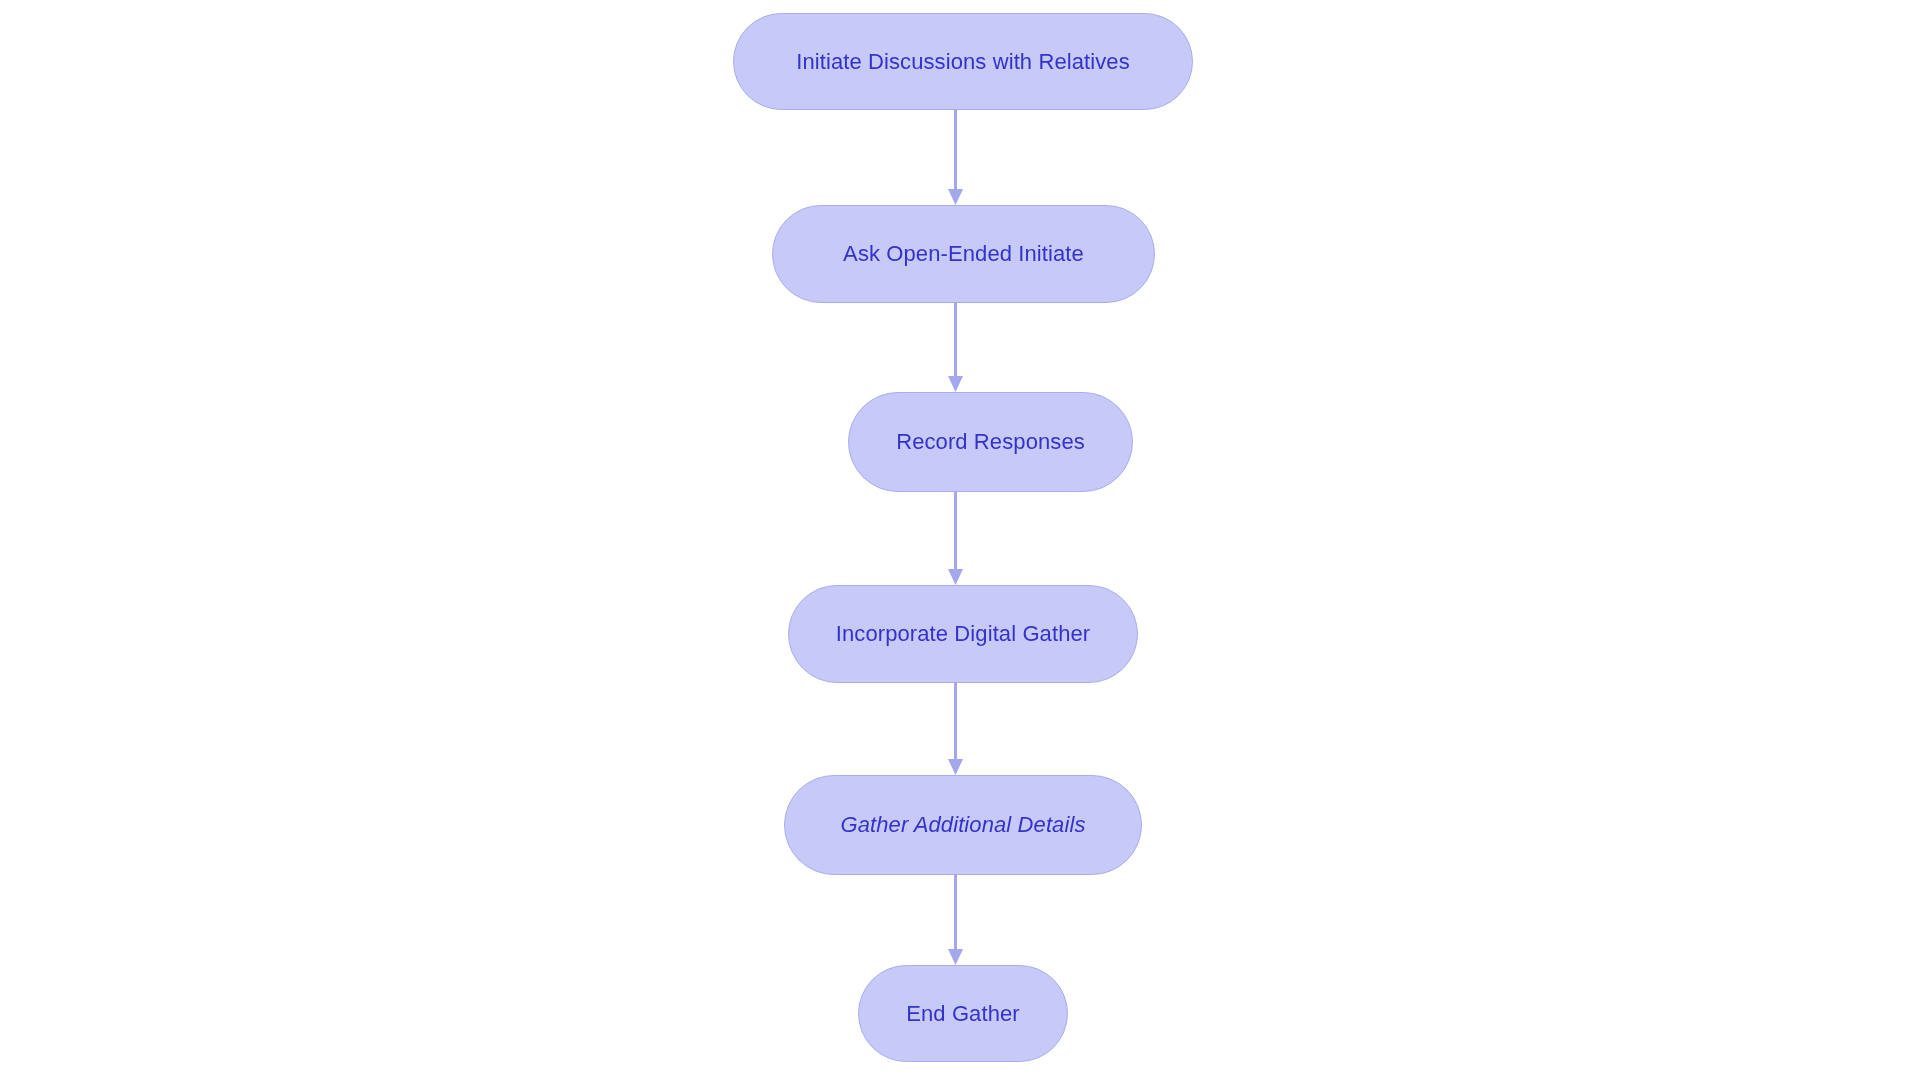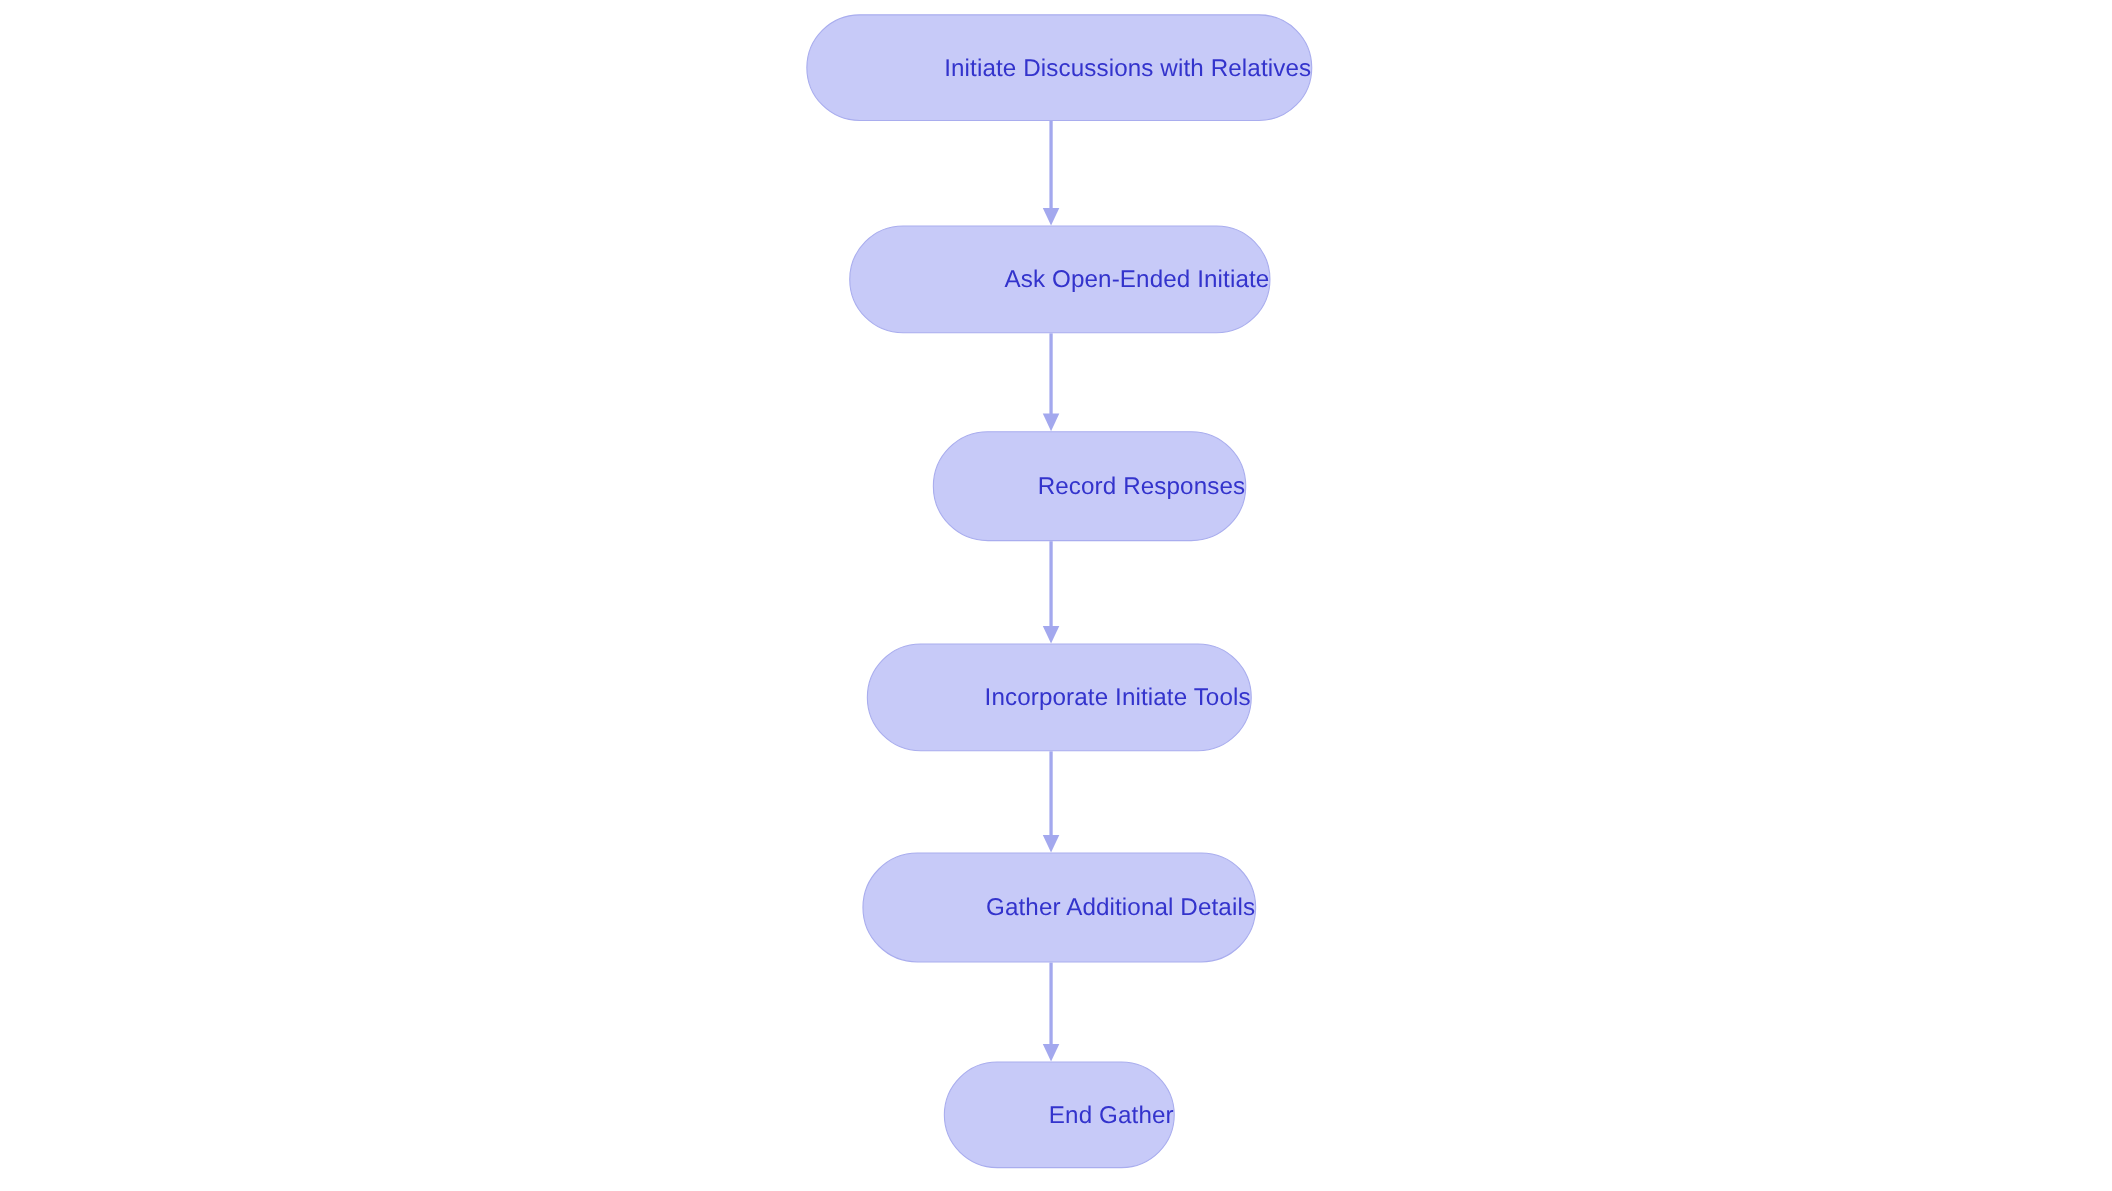--- a/index.html
+++ b/index.html
@@ -21,21 +21,21 @@
     height: 1083px;
     background: #ffffff;
   }
 
   
   .node {
     position: absolute;
     box-sizing: border-box;
     display: flex;
     align-items: center;
-    justify-content: flex-end;
+    justify-content: center;
     background: #c7caf8;
     border: 1.6px solid #a9adee;
     border-radius: 999px;
     color: #3333cc;
     font-size: 22px;
     font-weight: 400;
     letter-spacing: 0.1px;
     line-height: 1;
     white-space: nowrap;
     user-select: none;
@@ -91,21 +91,21 @@
     <div class="node" style="left: 733px; top: 13px; width: 460px; height: 97px;">
       <span class="node-label">Initiate Discussions with Relatives</span>
     </div>
     <div class="node" style="left: 772px; top: 205px; width: 383px; height: 98px;">
       <span class="node-label">Ask Open-Ended Initiate</span>
     </div>
     <div class="node" style="left: 848px; top: 392px; width: 285px; height: 100px;">
       <span class="node-label">Record Responses</span>
     </div>
     <div class="node" style="left: 788px; top: 585px; width: 350px; height: 98px;">
-      <span class="node-label">Incorporate Initiate Tools</span>
+      <span class="node-label">Incorporate Digital Gather</span>
     </div>
-    <div class="node" style="left: 784px; top: 775px; width: 358px; height: 100px;">
+    <div class="node" style="left: 784px; top: 775px; width: 358px; height: 100px; font-style: italic;">
       <span class="node-label">Gather Additional Details</span>
     </div>
     <div class="node" style="left: 858px; top: 965px; width: 210px; height: 97px;">
       <span class="node-label">End Gather</span>
     </div>
   </div>
 
 </body></html>

